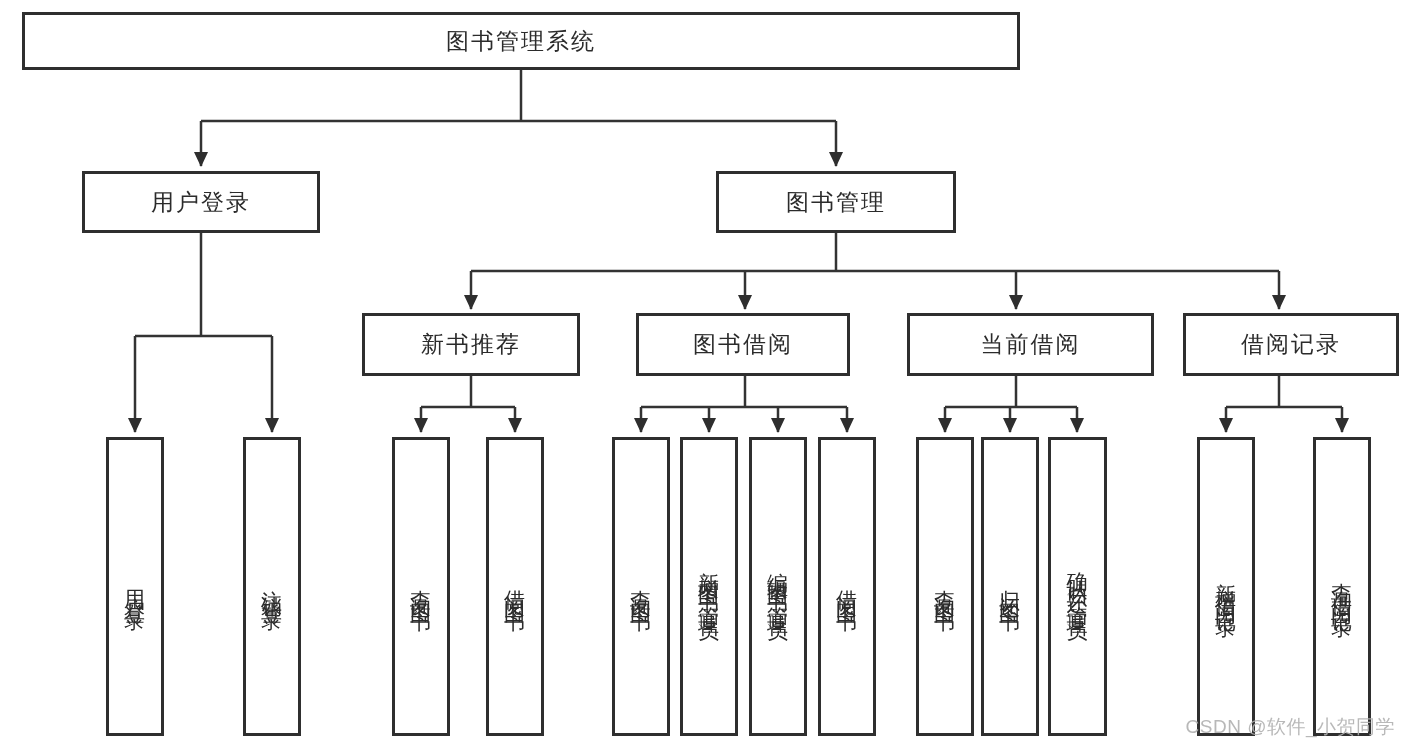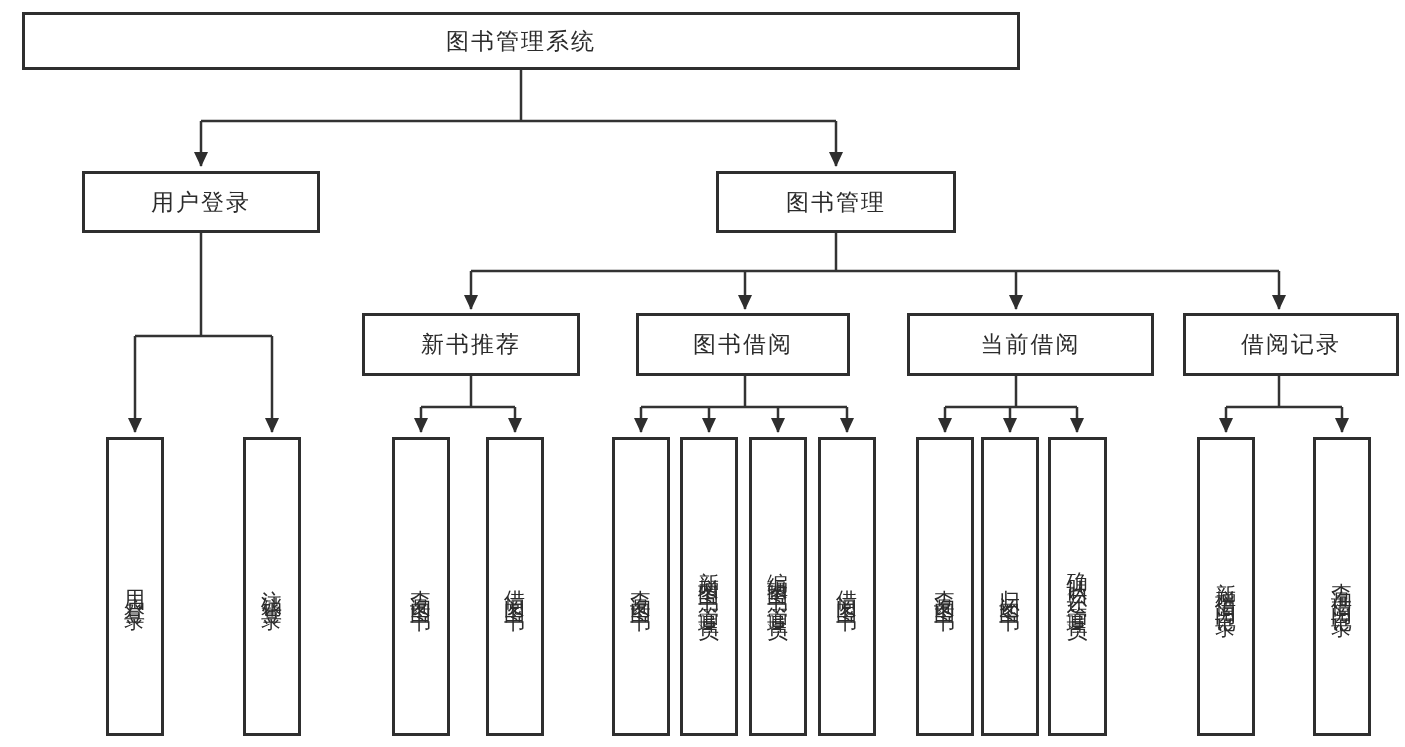--- a/index.html
+++ b/index.html
@@ -172,14 +172,15 @@
     <span>确认归还（管理员）</span>
   </div>
 
   <div class="node vbox" style="left:1197px; top:437px; width:58px; height:299px;">
     <span>新增借阅记录</span>
   </div>
   <div class="node vbox" style="left:1313px; top:437px; width:58px; height:299px;">
     <span>查询借阅记录</span>
   </div>
 
+  <div class="watermark">CSDN @软件_小贺同学</div>
 
 </div>
 
 </body></html>

